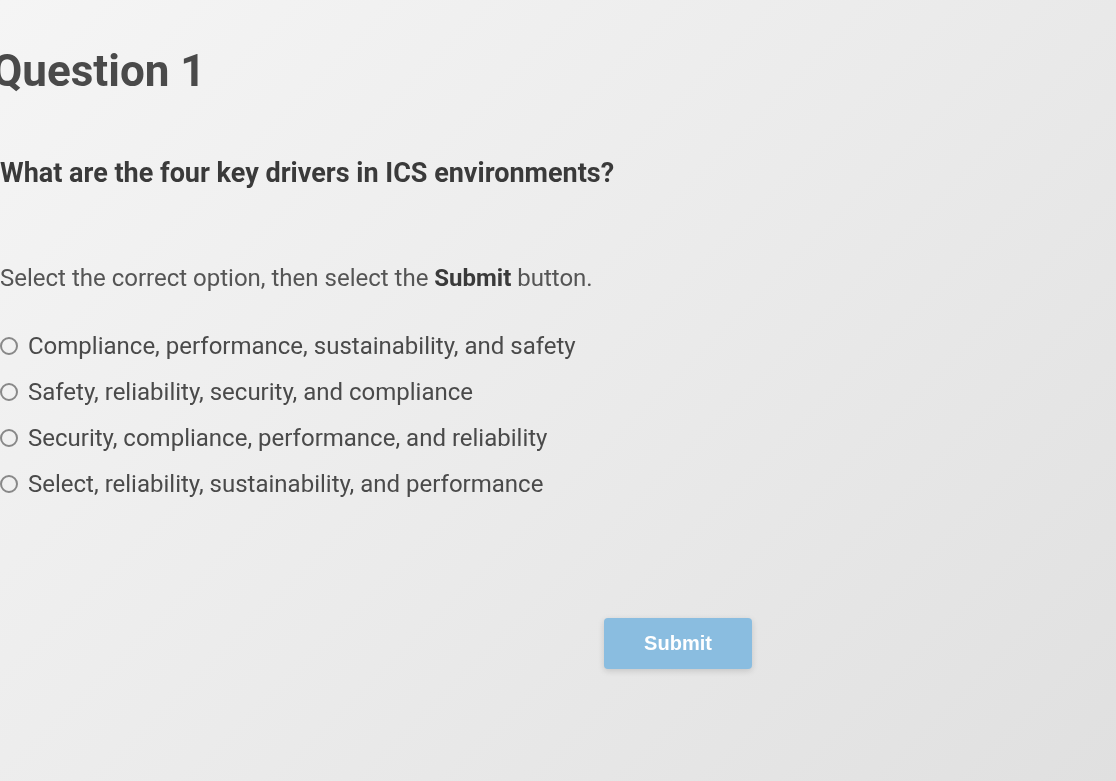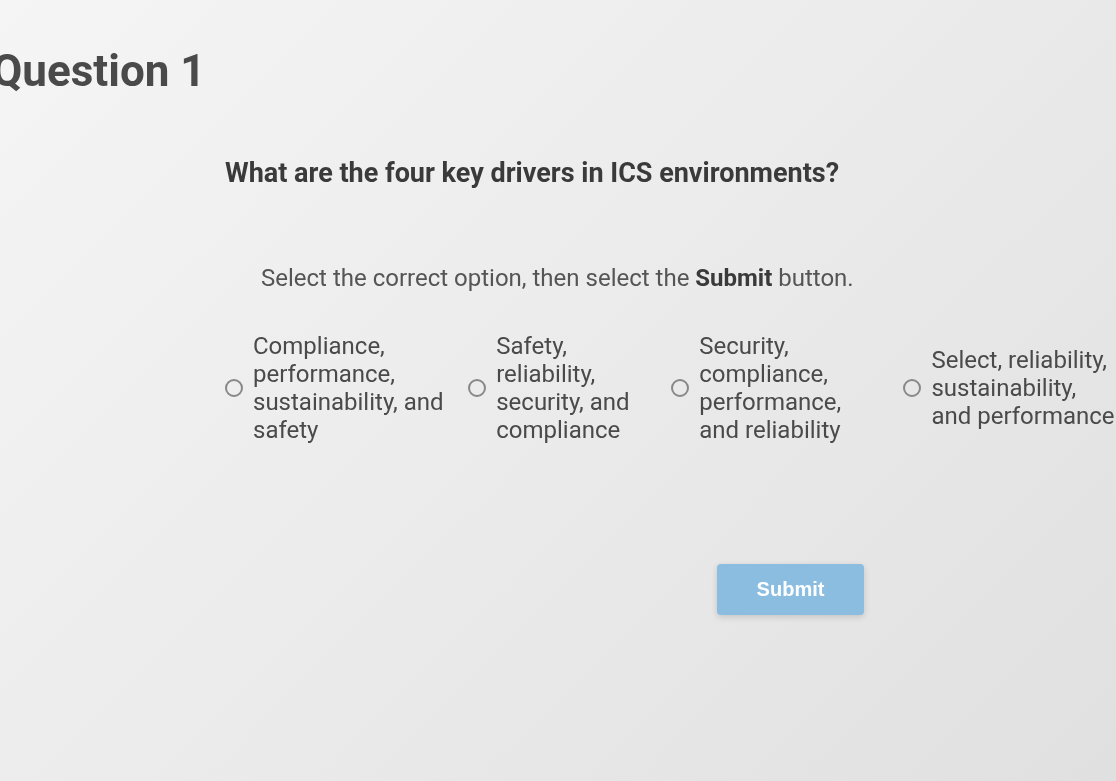--- a/index.html
+++ b/index.html
@@ -17,42 +17,40 @@
       position: relative;
     }
     .page-title {
       font-size: 44px;
       font-weight: 700;
       color: #4a4a4a;
       padding: 45px 0 0 0;
       margin-left: -8px;
     }
     .content {
-      padding-left: 225px;
       padding-top: 60px;
     }
     .question-text {
       font-size: 27px;
       font-weight: 700;
       color: #3a3a3a;
       margin-bottom: 75px;
     }
     .instruction {
       font-size: 24px;
       color: #555;
       margin-bottom: 40px;
-      margin-left: 36px;
     }
     .instruction strong {
       font-weight: 700;
       color: #3a3a3a;
     }
     .options {
       display: flex;
-      flex-direction: row;
+      flex-direction: column;
       gap: 18px;
     }
     .option {
       display: flex;
       align-items: center;
       gap: 10px;
       cursor: pointer;
     }
     .radio {
       width: 18px;

